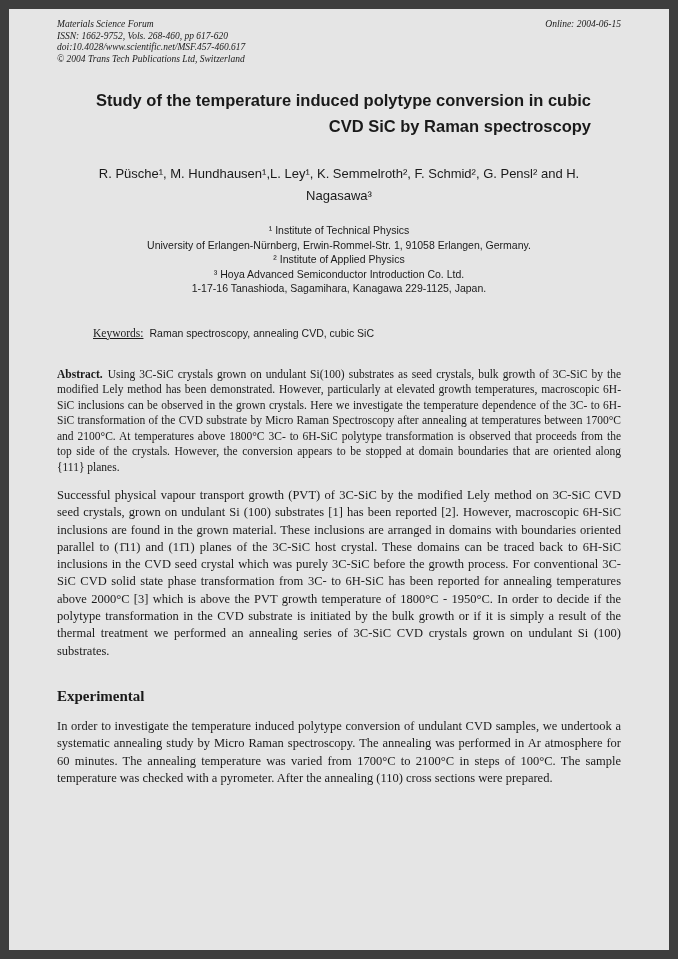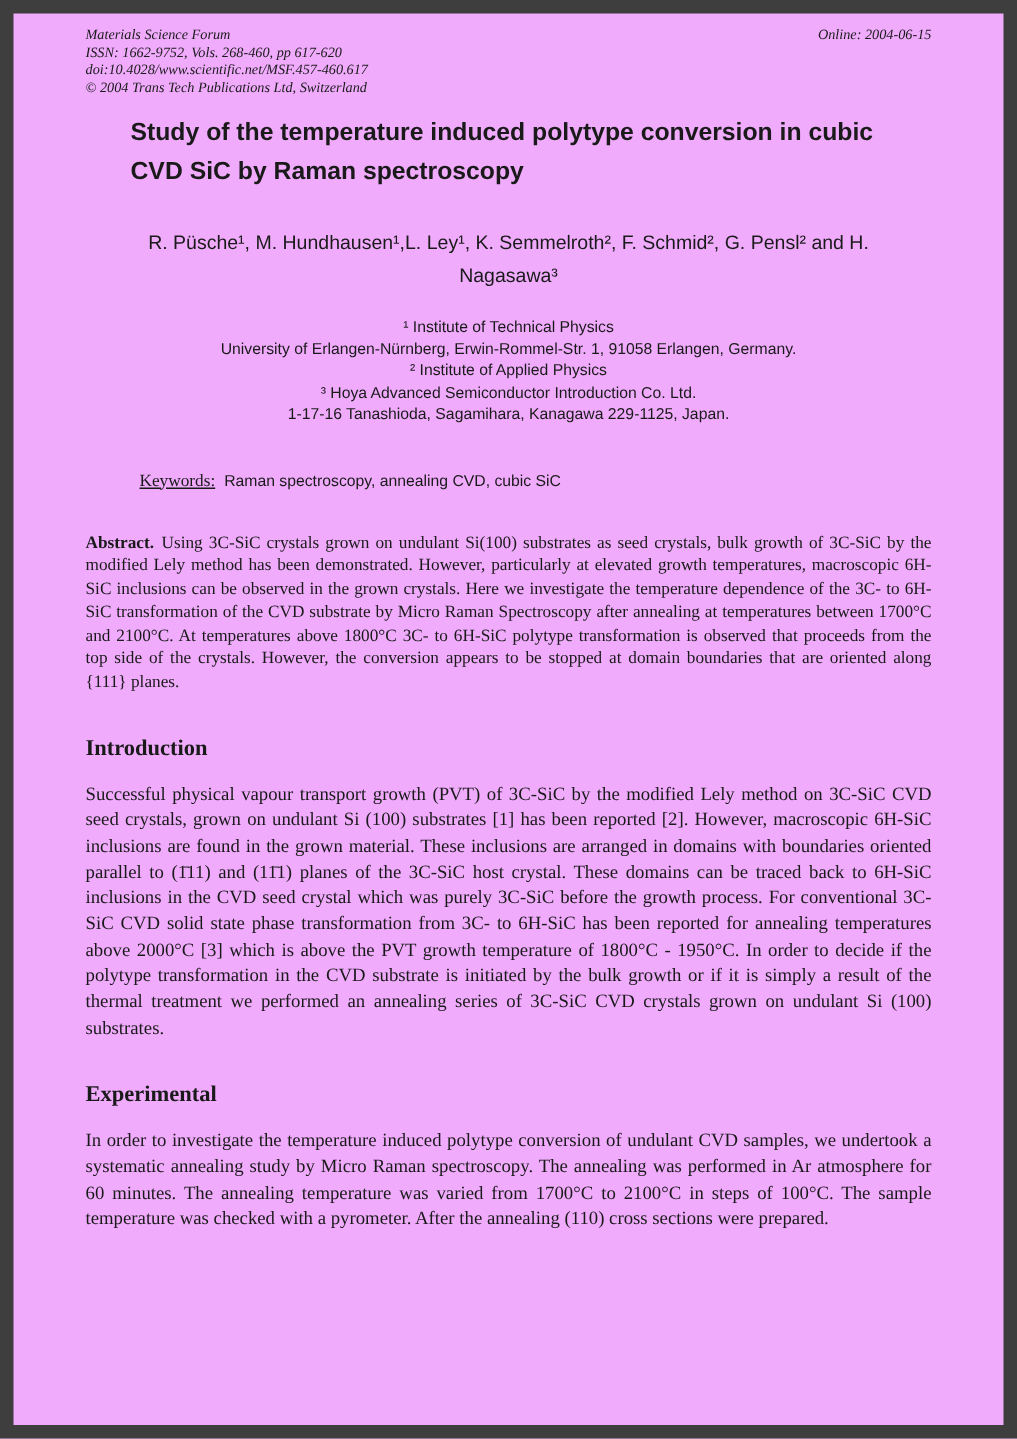--- a/index.html
+++ b/index.html
@@ -6,39 +6,39 @@
   html, body { width: 678px; height: 959px; }
   body {
     background: #3e3e3e;
     font-family: "Liberation Serif", serif;
     color: #1a1a1a;
   }
   .page {
     width: 660px;
     height: 941px;
     margin: 9px auto;
-    background: #f0abfc;
+    background: #e5e5e5;
     padding: 10px 48px 0 48px;
     overflow: hidden;
   }
   
   .jheader {
     display: flex;
     justify-content: space-between;
     align-items: flex-start;
     font-style: italic;
     font-size: 9.5px;
     line-height: 11.5px;
   }
   .jheader .left div { white-space: nowrap; }
   .jheader .right { white-space: nowrap; }
   
   h1.title {
-    margin-top: 10px;
-    text-align: left;
+    margin-top: 22px;
+    text-align: right;
     font-family: "Liberation Sans", sans-serif;
     font-weight: bold;
     font-size: 16.5px;
     line-height: 26px;
     padding: 0 30px;
   }
   
   .authors {
     margin-top: 24px;
     text-align: center;
@@ -119,19 +119,18 @@
   </div>
 
   <div class="keywords">
     <span class="kw-label">Keywords:</span><span class="kw-text">Raman spectroscopy, annealing CVD, cubic SiC</span>
   </div>
 
   <p class="abstract">
     <span class="abs-label">Abstract.</span><span>Using 3C-SiC crystals grown on undulant Si(100) substrates as seed crystals, bulk growth of 3C-SiC by the modified Lely method has been demonstrated. However, particularly at elevated growth temperatures, macroscopic 6H-SiC inclusions can be observed in the grown crystals. Here we investigate the temperature dependence of the 3C- to 6H-SiC transformation of the CVD substrate by Micro Raman Spectroscopy after annealing at temperatures between 1700°C and 2100°C. At temperatures above 1800°C 3C- to 6H-SiC polytype transformation is observed that proceeds from the top side of the crystals. However, the conversion appears to be stopped at domain boundaries that are oriented along {111} planes.</span>
   </p>
 
-  <h2 class="sec">Introduction</h2>
   <p class="body-par">Successful physical vapour transport growth (PVT) of 3C-SiC by the modified Lely method on 3C-SiC CVD seed crystals, grown on undulant Si (100) substrates [1] has been reported [2]. However, macroscopic 6H-SiC inclusions are found in the grown material. These inclusions are arranged in domains with boundaries oriented parallel to (1̄11) and (11̄1) planes of the 3C-SiC host crystal. These domains can be traced back to 6H-SiC inclusions in the CVD seed crystal which was purely 3C-SiC before the growth process. For conventional 3C-SiC CVD solid state phase transformation from 3C- to 6H-SiC has been reported for annealing temperatures above 2000°C [3] which is above the PVT growth temperature of 1800°C - 1950°C. In order to decide if the polytype transformation in the CVD substrate is initiated by the bulk growth or if it is simply a result of the thermal treatment we performed an annealing series of 3C-SiC CVD crystals grown on undulant Si (100) substrates.</p>
 
   <h2 class="sec">Experimental</h2>
   <p class="body-par">In order to investigate the temperature induced polytype conversion of undulant CVD samples, we undertook a systematic annealing study by Micro Raman spectroscopy. The annealing was performed in Ar atmosphere for 60 minutes. The annealing temperature was varied from 1700°C to 2100°C in steps of 100°C. The sample temperature was checked with a pyrometer. After the annealing (110) cross sections were prepared.</p>
 
 </div>
 
 </body></html>

